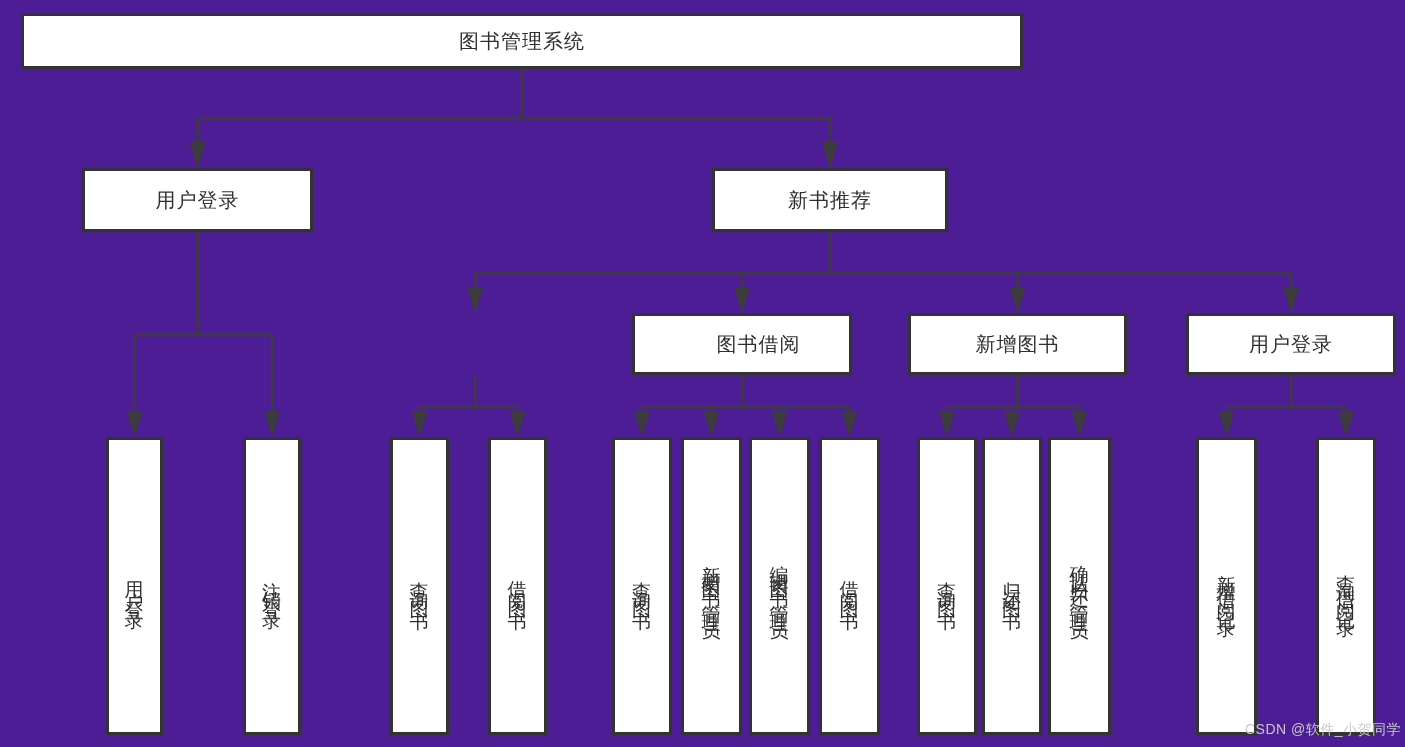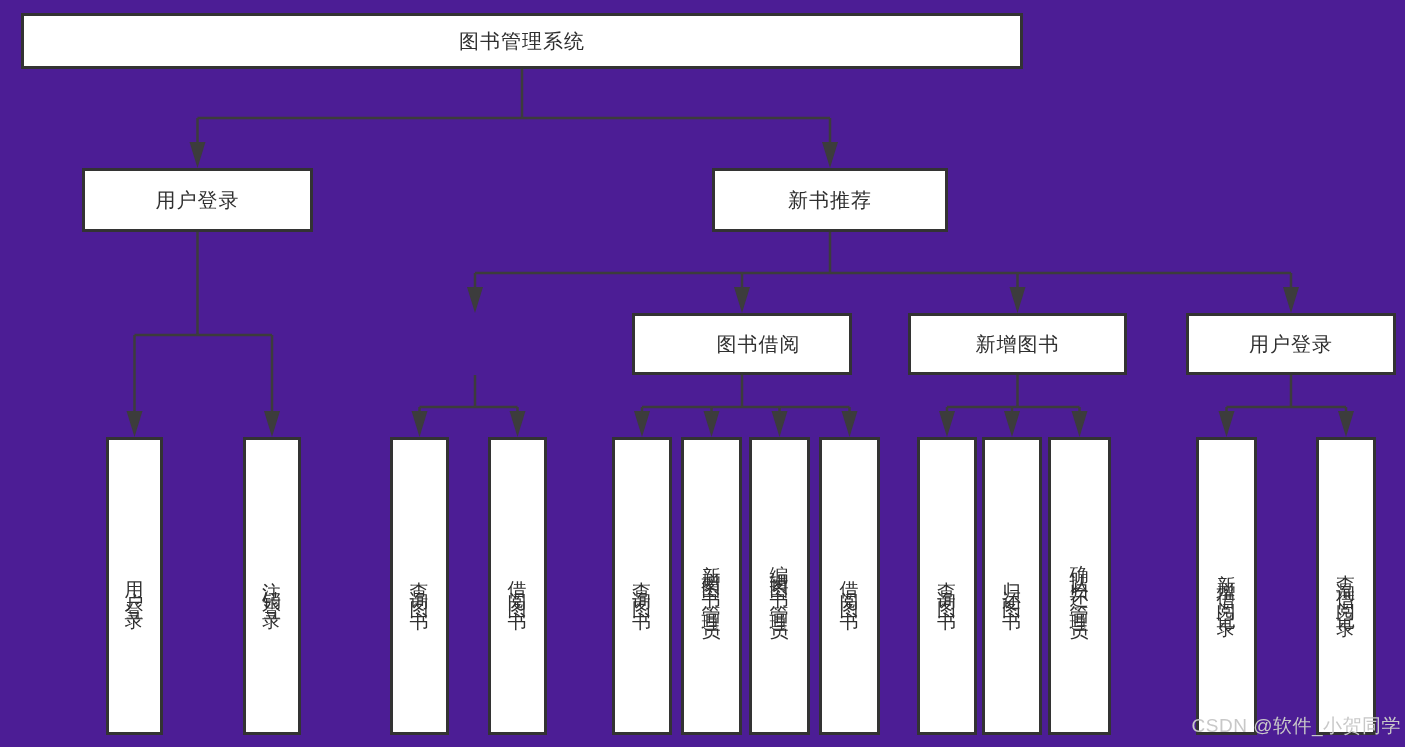--- a/index.html
+++ b/index.html
@@ -57,21 +57,21 @@
   .l8  { left: 819px;  width: 61px; }
   .l9  { left: 917px;  width: 60px; }
   .l10 { left: 982px;  width: 60px; }
   .l11 { left: 1048px; width: 63px; letter-spacing: 8px; }
   .l12 { left: 1196px; width: 61px; letter-spacing: 9px; }
   .l13 { left: 1316px; width: 60px; letter-spacing: 9px; }
   .watermark {
     position: absolute;
     right: 4px;
     bottom: 8px;
-    font-size: 19px;
+    font-size: 14px;
     color: #c8c8c8;
     letter-spacing: 0.5px;
     white-space: nowrap;
   }
 </style>
 </head>
 <body>
 
 <div class="canvas">
 

